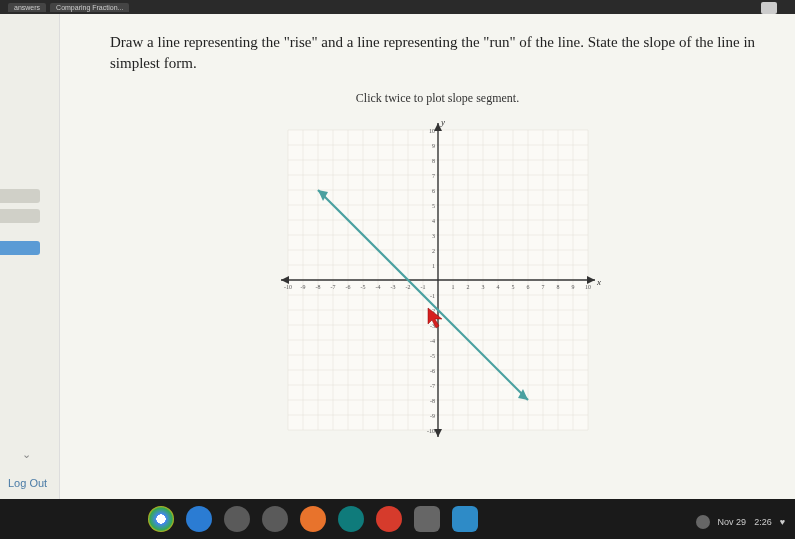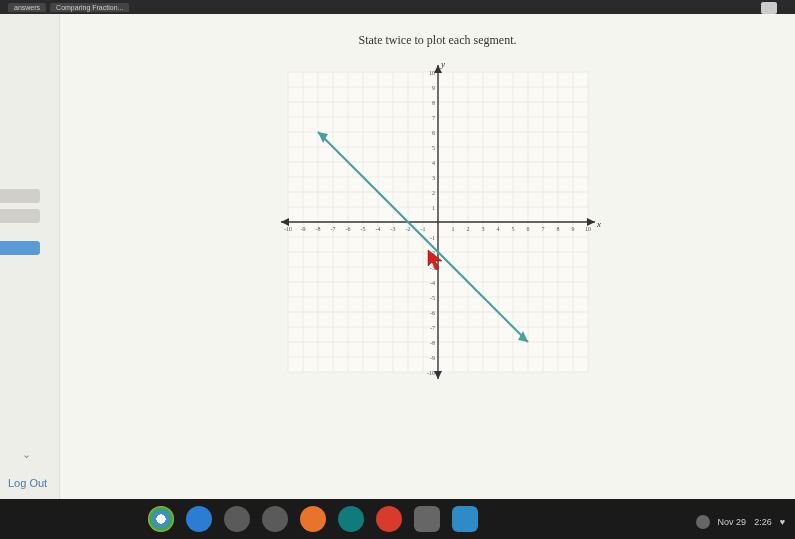--- a/index.html
+++ b/index.html
@@ -181,23 +181,24 @@
     <div class="sidebar-blocks">
       <div class="sb-block"></div>
       <div class="sb-block"></div>
       <div class="sb-block blue"></div>
     </div>
     <span class="chevron">⌄</span>
     <span class="logout">Log Out</span>
   </div>
 
   <div class="page-area">
+    <p class="problem-text">Draw a line representing the "rise" and a line representing the "run" of the line. State the slope of the line in simplest form.</p>
 
     <div class="instructions">
-      <div>State twice to plot each segment.</div>
+      <div>Click twice to plot slope segment.</div>
     </div>
 
     <div class="graph-container">
       <svg class="graph-svg" viewBox="0 0 330 330">
 
         <rect x="15" y="15" width="300" height="300" fill="#fbfaf6" stroke="none"></rect>
 
         <g stroke="#e0ded5" stroke-width="0.5">
           <line x1="15" y1="15" x2="15" y2="315"></line>
             <line x1="30" y1="15" x2="30" y2="315"></line>

